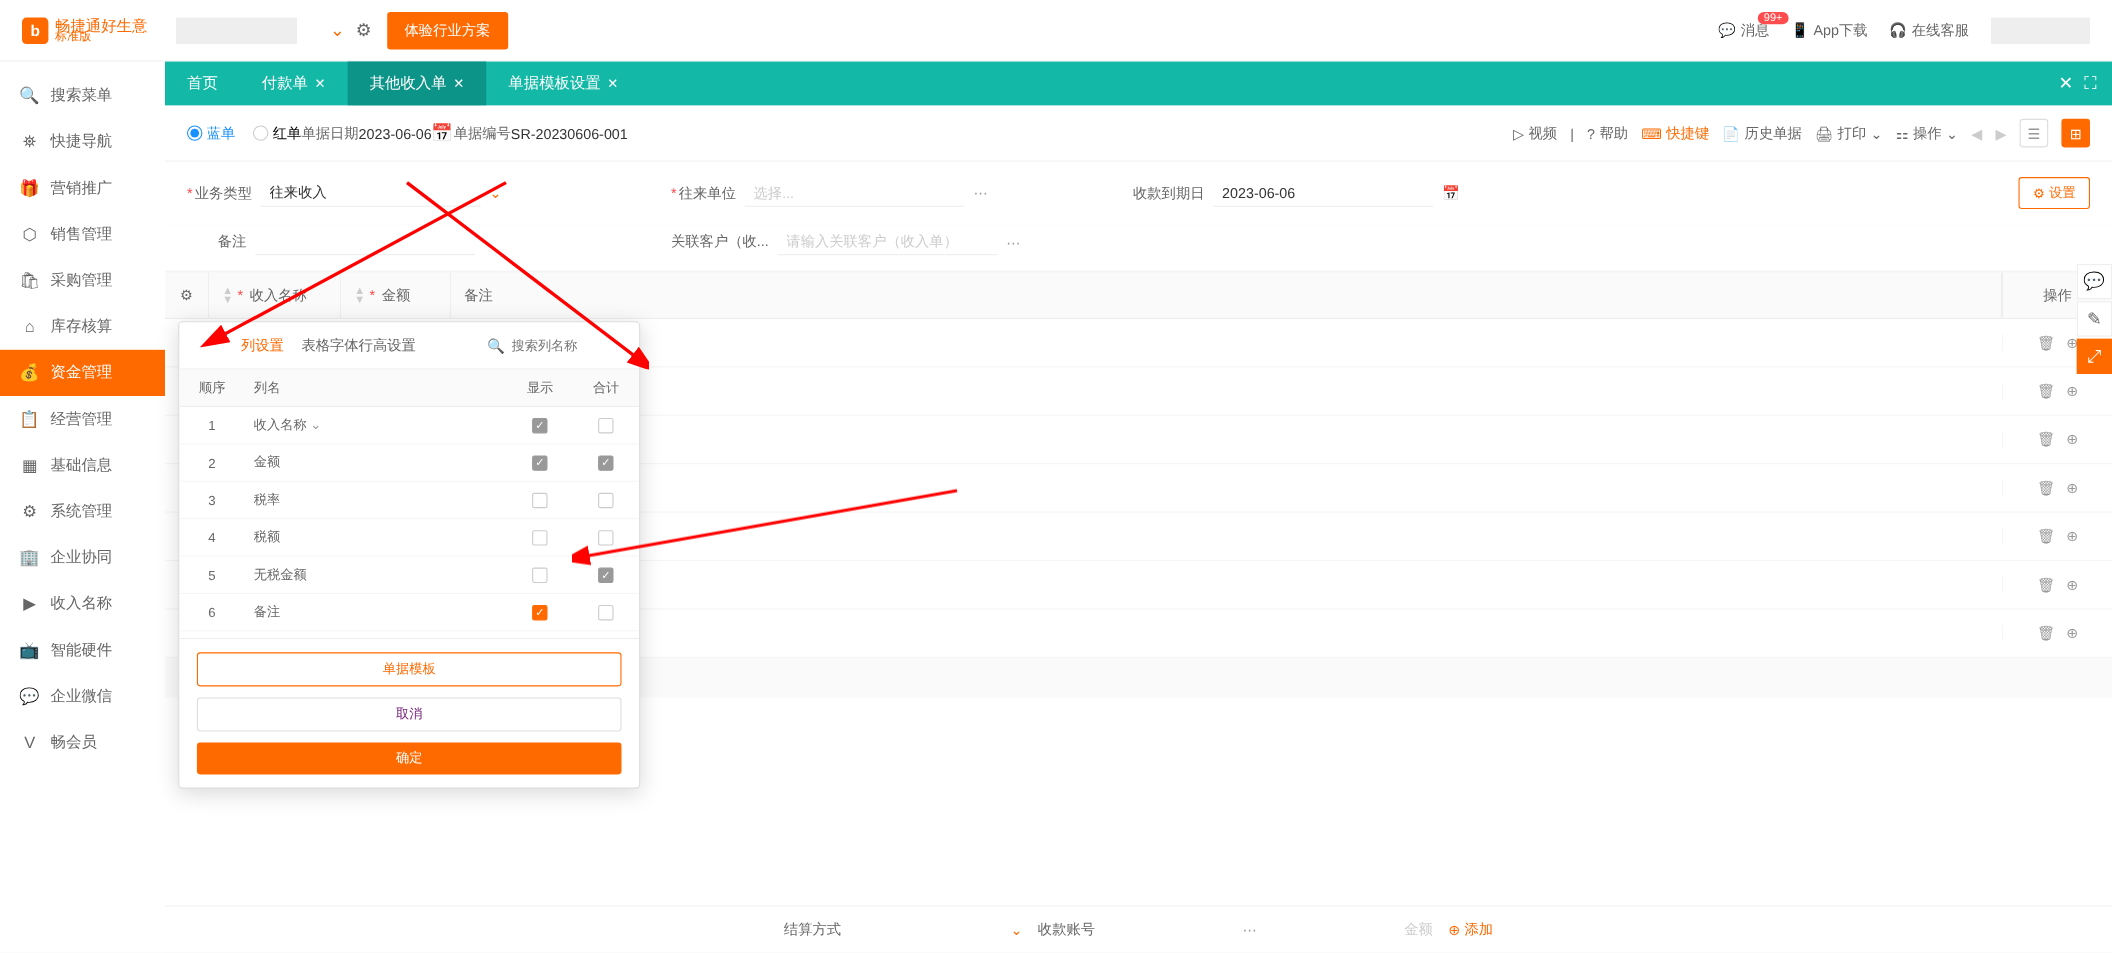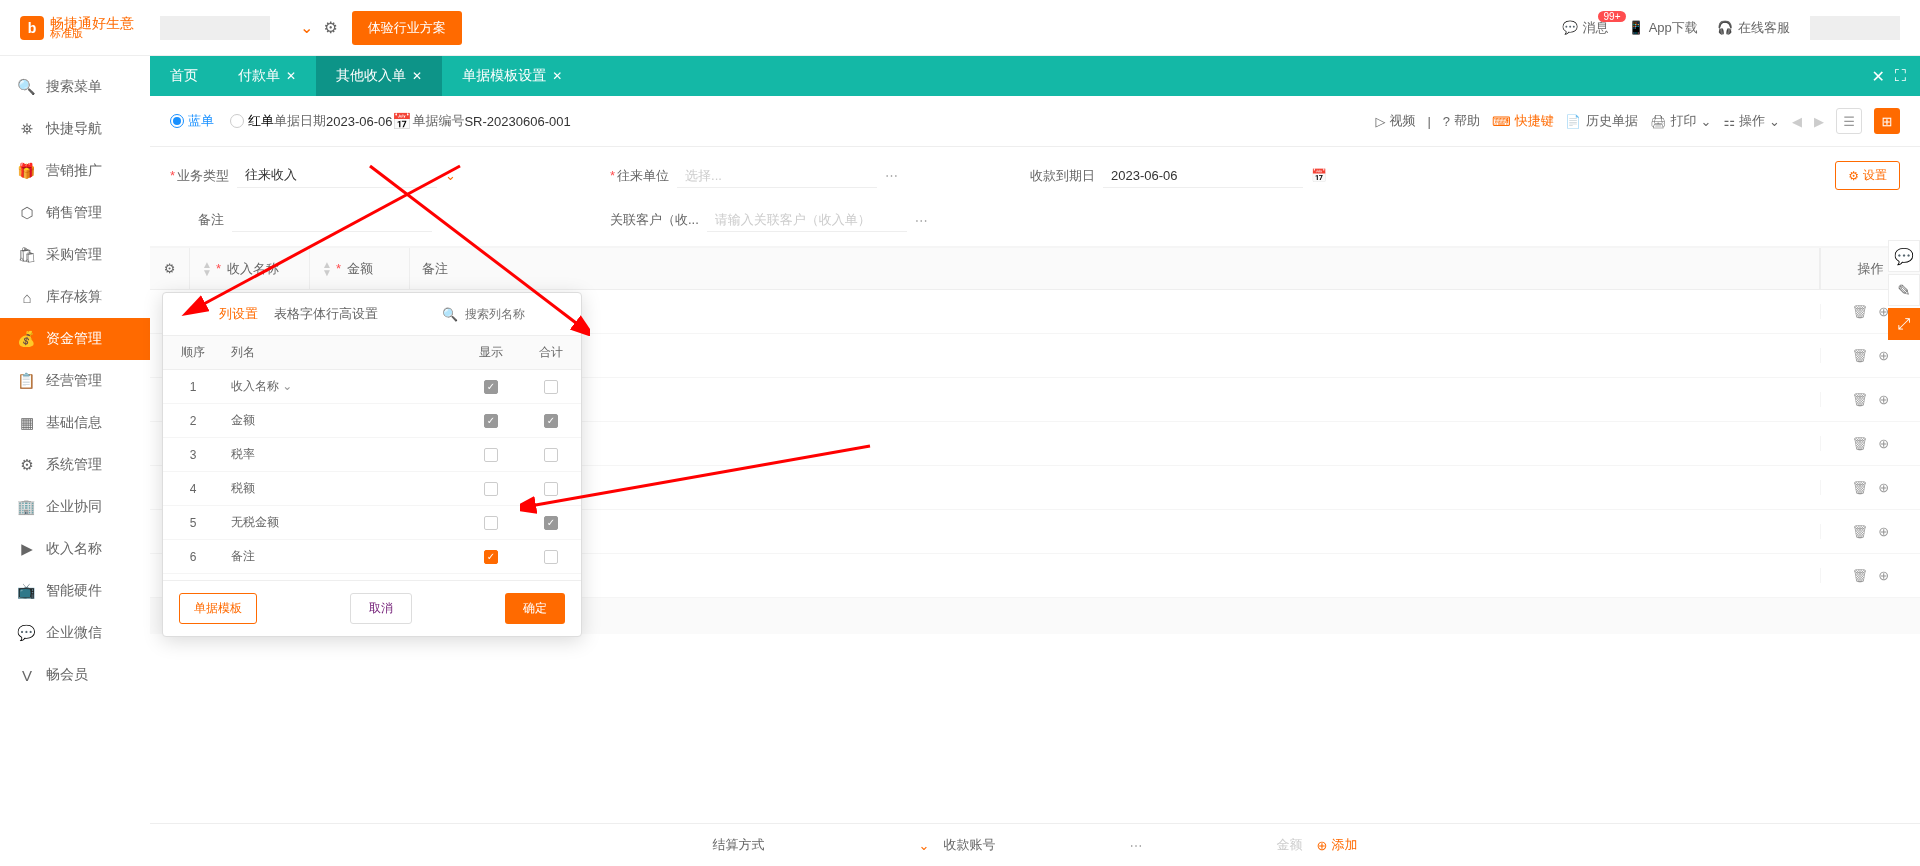--- a/index.html
+++ b/index.html
@@ -93,21 +93,21 @@
 .pth-name { flex: 1; padding-left: 8px; }
 .pth-show { width: 60px; text-align: center; }
 .pth-sum { width: 60px; text-align: center; }
 .popup-body { max-height: 210px; overflow-y: auto; position: relative; }
 .popup-body::-webkit-scrollbar { width: 8px; }
 .popup-body::-webkit-scrollbar-thumb { background: #ccc; border-radius: 4px; }
 .popup-row { display: flex; align-items: center; padding: 8px 0; border-bottom: 1px solid #f5f5f5; font-size: 12px; color: #666; }
 .checkbox { width: 14px; height: 14px; border: 1px solid #ccc; border-radius: 2px; margin: 0 auto; display: flex; align-items: center; justify-content: center; font-size: 10px; color: #fff; cursor: pointer; }
 .checkbox.checked { background: #999; border-color: #999; }
 .checkbox.checked-orange { background: #ff6a00; border-color: #ff6a00; }
-.popup-footer { display: flex; justify-content: space-between; gap: 10px; padding: 12px 16px; border-top: 1px solid #eee; }
+.popup-footer { display: flex; justify-content: center; gap: 10px; padding: 12px 16px; border-top: 1px solid #eee; flex-direction: column; }
 .btn-outline { border: 1px solid #ff6a00; color: #ff6a00; background: #fff; padding: 6px 14px; border-radius: 3px; font-size: 12px; cursor: pointer; }
 .btn-default { border: 1px solid #ddd; color: #701a75; background: #fff; padding: 6px 18px; border-radius: 3px; font-size: 12px; cursor: pointer; }
 .btn-primary { border: none; color: #fff; background: #ff6a00; padding: 6px 18px; border-radius: 3px; font-size: 12px; cursor: pointer; }
 
 
 .bottom-bar { background: #fff; padding: 12px 20px; display: flex; align-items: center; gap: 14px; font-size: 13px; color: #666; border-top: 1px solid #eee; margin-top: auto; justify-content: center; }
 .bottom-drop { color: #ff6a00; margin-left: 140px; }
 .add-link { color: #ff6a00; display: flex; align-items: center; gap: 4px; cursor: pointer; }
 
 

